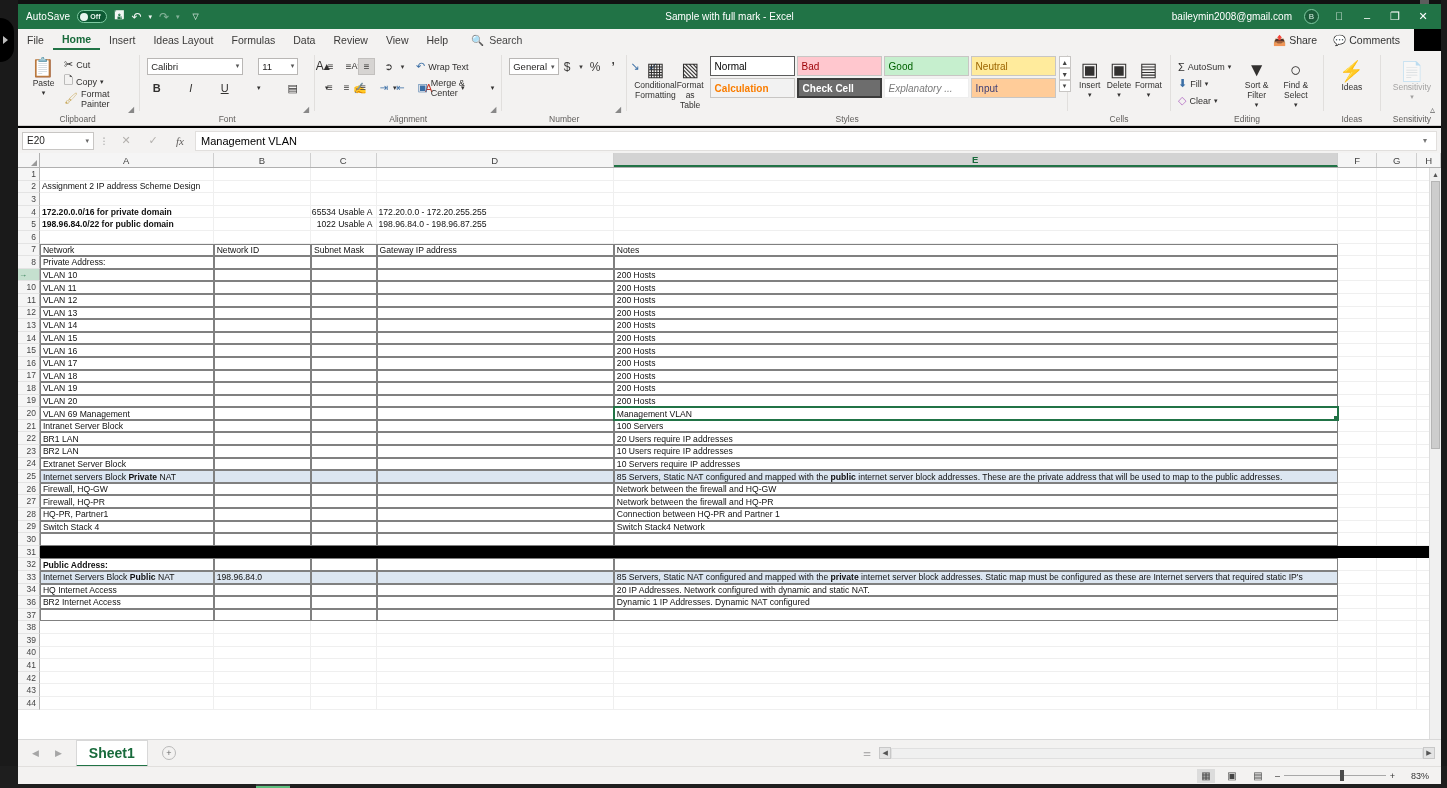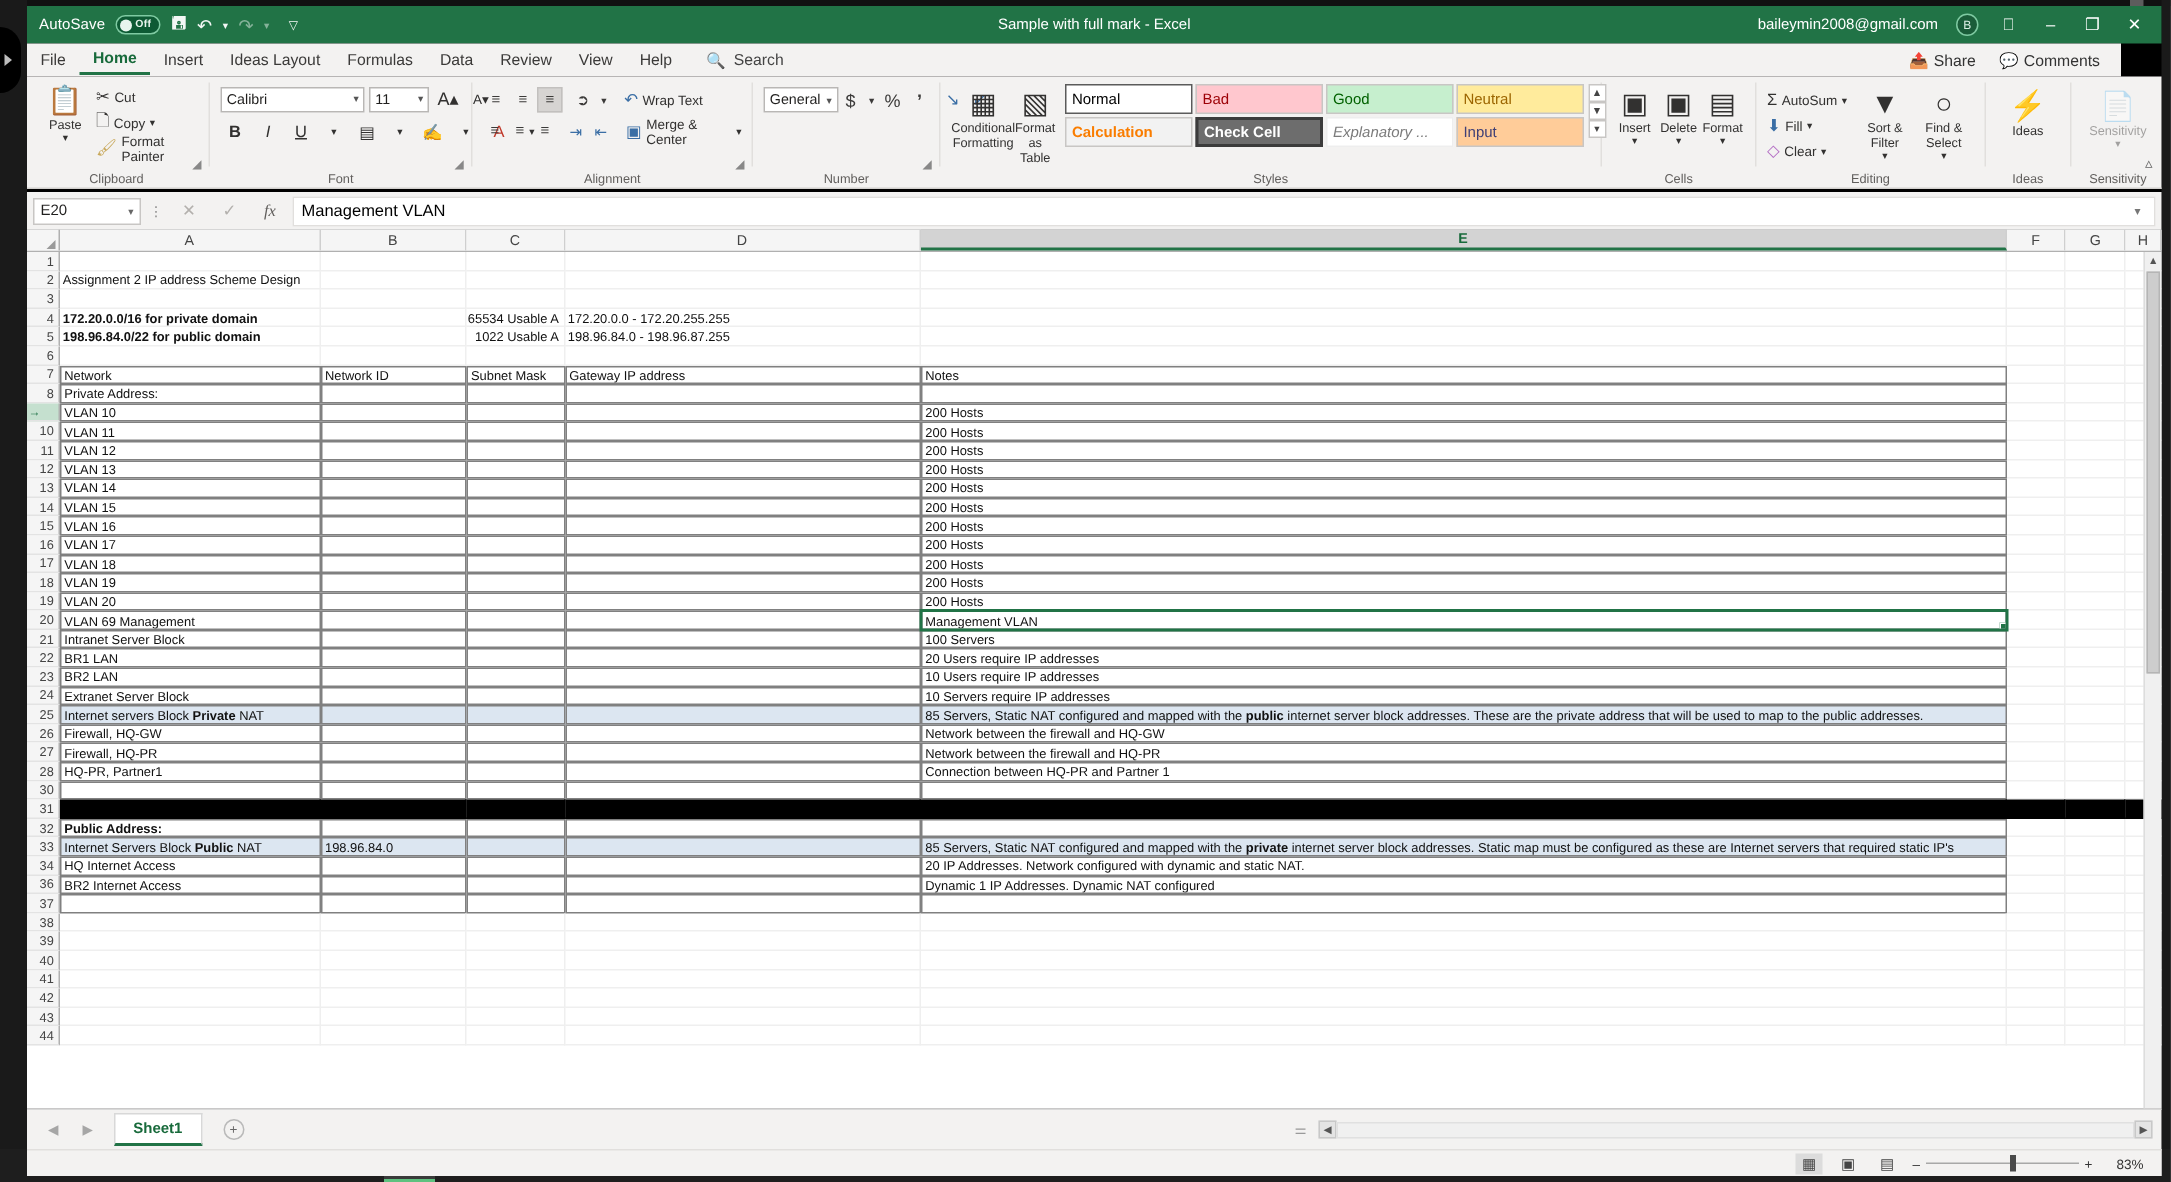--- a/index.html
+++ b/index.html
@@ -58,21 +58,21 @@
   .grp-label { text-align:center; font-size:8.5px; color:#605e5c; height:13px; line-height:13px; }
   .sep { width:1px; background:#e1dfdd; margin:4px 2px 14px 2px; }
 
   .bigbtn { display:flex; flex-direction:column; align-items:center; justify-content:flex-start;
             width:46px; padding-top:3px; font-size:8.5px; color:#323130; text-align:center; line-height:10px;}
   .bigbtn .gl { font-size:19px; line-height:21px; }
   .smrow { display:flex; align-items:center; gap:3px; font-size:9px; color:#323130; height:17px; }
   .smrow .gl { font-size:11px; }
   .col-small { display:flex; flex-direction:column; justify-content:flex-start; padding-top:2px; }
 
-  .fontrow1 { display:flex; align-items:center; gap:3px; margin-bottom:4px;}
+  .fontrow1 { display:flex; align-items:center; gap:15px; margin-bottom:4px;}
   .ctrl { background:#fff; border:1px solid #b9b7b5; height:17px; font-size:9.5px;
           display:flex; align-items:center; padding:0 3px; color:#201f1e; }
   .ctrl .cv { flex:1; }
   .ctrl .cz { font-size:7px; color:#555; margin-left:4px;}
   .fbtn { width:19px;height:18px; display:flex;align-items:center;justify-content:center;
           font-size:11px; color:#323130; }
   .fbtn.red { color:#c0392b; }
 
   .alignrow { display:flex; gap:1px; align-items:center; }
   .abtn { width:17px;height:17px;display:flex;align-items:center;justify-content:center;font-size:10px;color:#3b3a39;}
@@ -144,21 +144,21 @@
   
   .vsb { position:absolute; right:0; top:15px; bottom:0; width:12px; background:#f0f0f0; border-left:1px solid #ddd;}
   .vsb .up, .vsb .dn { height:12px; font-size:7px; color:#555; display:flex;align-items:center;justify-content:center;}
   .vsb .thumb { position:absolute; top:13px; left:1px; width:9px; height:268px; background:#cdcdcd; border:1px solid #b5b5b5;}
 
   
   .tabbar { position:absolute; left:18px; top:739px; width:1423px; height:27px; background:#f3f2f1;
             border-top:1px solid #d8d8d8; display:flex; align-items:center; }
   .navarrows { display:flex; gap:16px; padding:0 14px; color:#a6a6a6; font-size:9px;}
   .sheettab { background:#fff; border:1px solid #d8d8d8; border-bottom:2px solid #217346;
-              font-size:10px; font-weight:bold; color:#186a3b; padding:4px 12px; }
+              font-size:14px; font-weight:bold; color:#186a3b; padding:4px 12px; }
   .addsheet { margin-left:14px; width:14px;height:14px;border:1px solid #b9b9b9;border-radius:50%;
               font-size:9px;color:#666;display:flex;align-items:center;justify-content:center;}
   .hsb { margin-left:auto; display:flex; align-items:center; gap:0px; padding-right:6px; width:586px;}
   .hsb .splitter { color:#9a9a9a; font-size:9px; padding:0 8px;}
   .hsb .lt, .hsb .rt { width:12px;height:12px;background:#e4e4e4;border:1px solid #c8c8c8;
                        font-size:7px;color:#555;display:flex;align-items:center;justify-content:center;}
   .hsb .track { flex:1; height:11px; background:#f0f0f0; border:1px solid #e0e0e0;}
 
   
   .statusbar { position:absolute; left:18px; top:766px; width:1423px; height:18px; background:#f3f2f1;
@@ -899,20 +899,35 @@
           <div class="cell cC bx"></div>
           <div class="cell cD bx"></div>
           <div class="cell cE bx">
             <span>Connection between HQ-PR and Partner 1</span>
           </div>
           <div class="cell cF"></div>
           <div class="cell cG"></div>
           <div class="cell cH"></div>
         </div>
         <div class="row">
+          <div class="rh">29</div>
+          <div class="cell cA bx">
+            <span>Switch Stack 4</span>
+          </div>
+          <div class="cell cB bx"></div>
+          <div class="cell cC bx"></div>
+          <div class="cell cD bx"></div>
+          <div class="cell cE bx">
+            <span>Switch Stack4 Network</span>
+          </div>
+          <div class="cell cF"></div>
+          <div class="cell cG"></div>
+          <div class="cell cH"></div>
+        </div>
+        <div class="row">
           <div class="rh">30</div>
           <div class="cell cA bx"></div>
           <div class="cell cB bx"></div>
           <div class="cell cC bx"></div>
           <div class="cell cD bx"></div>
           <div class="cell cE bx"></div>
           <div class="cell cF"></div>
           <div class="cell cG"></div>
           <div class="cell cH"></div>
         </div>

